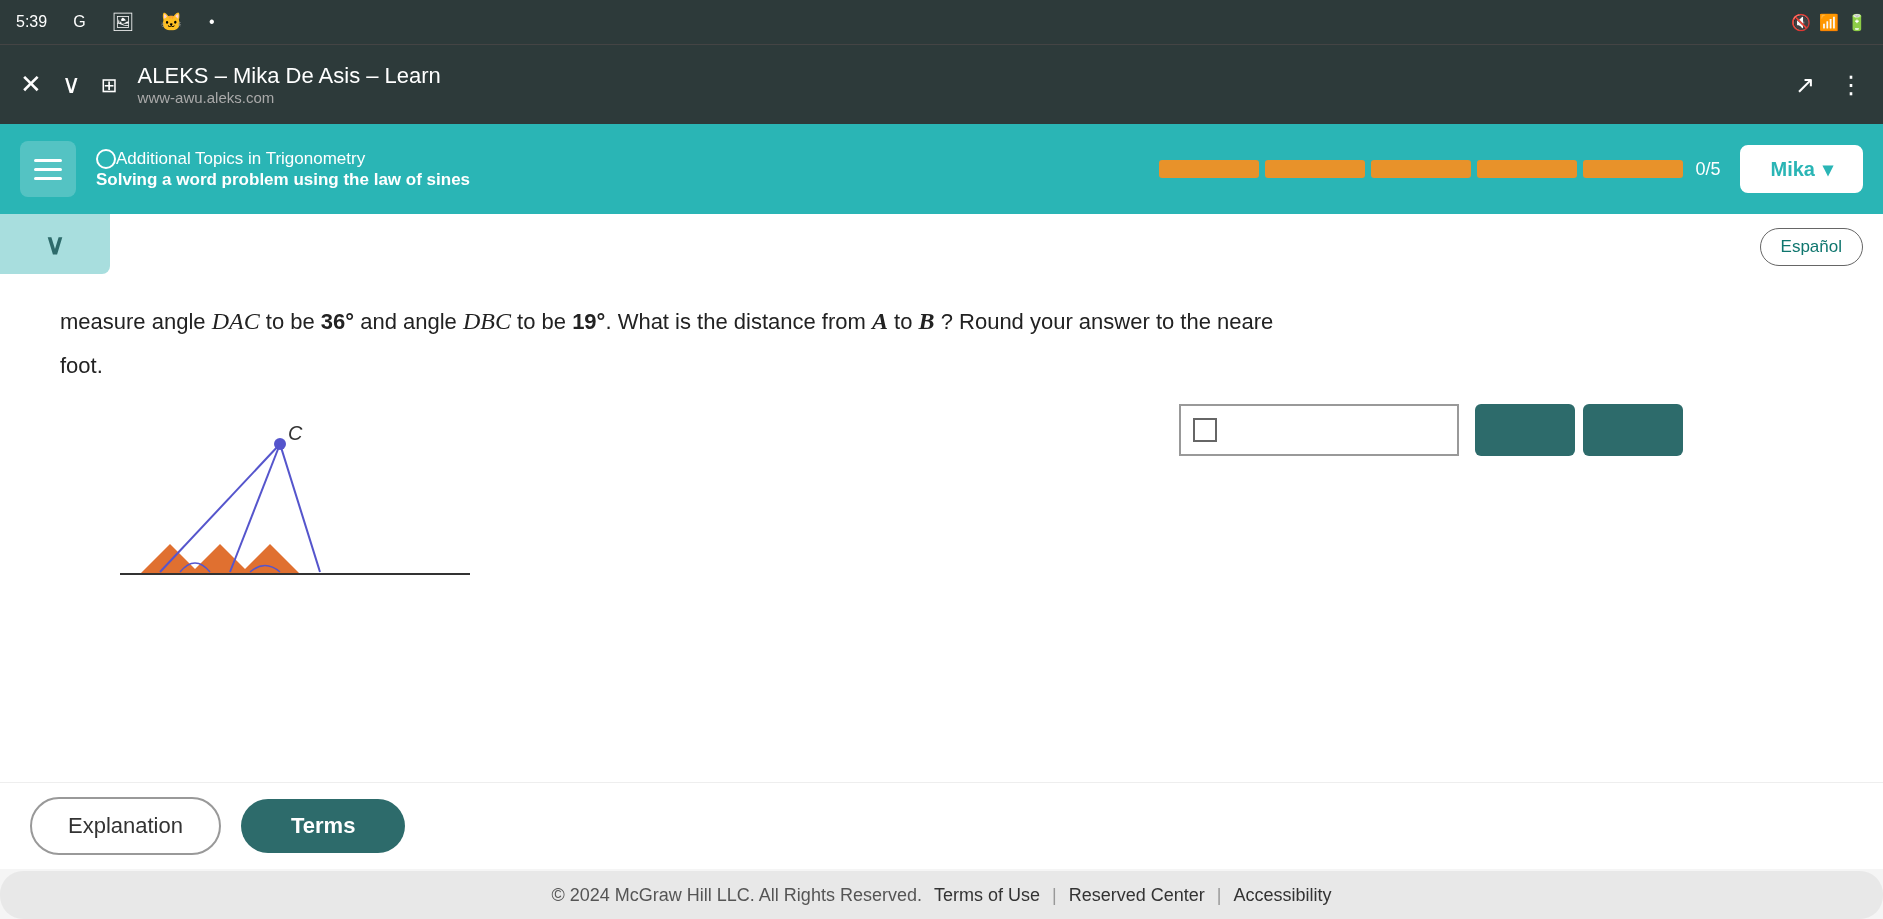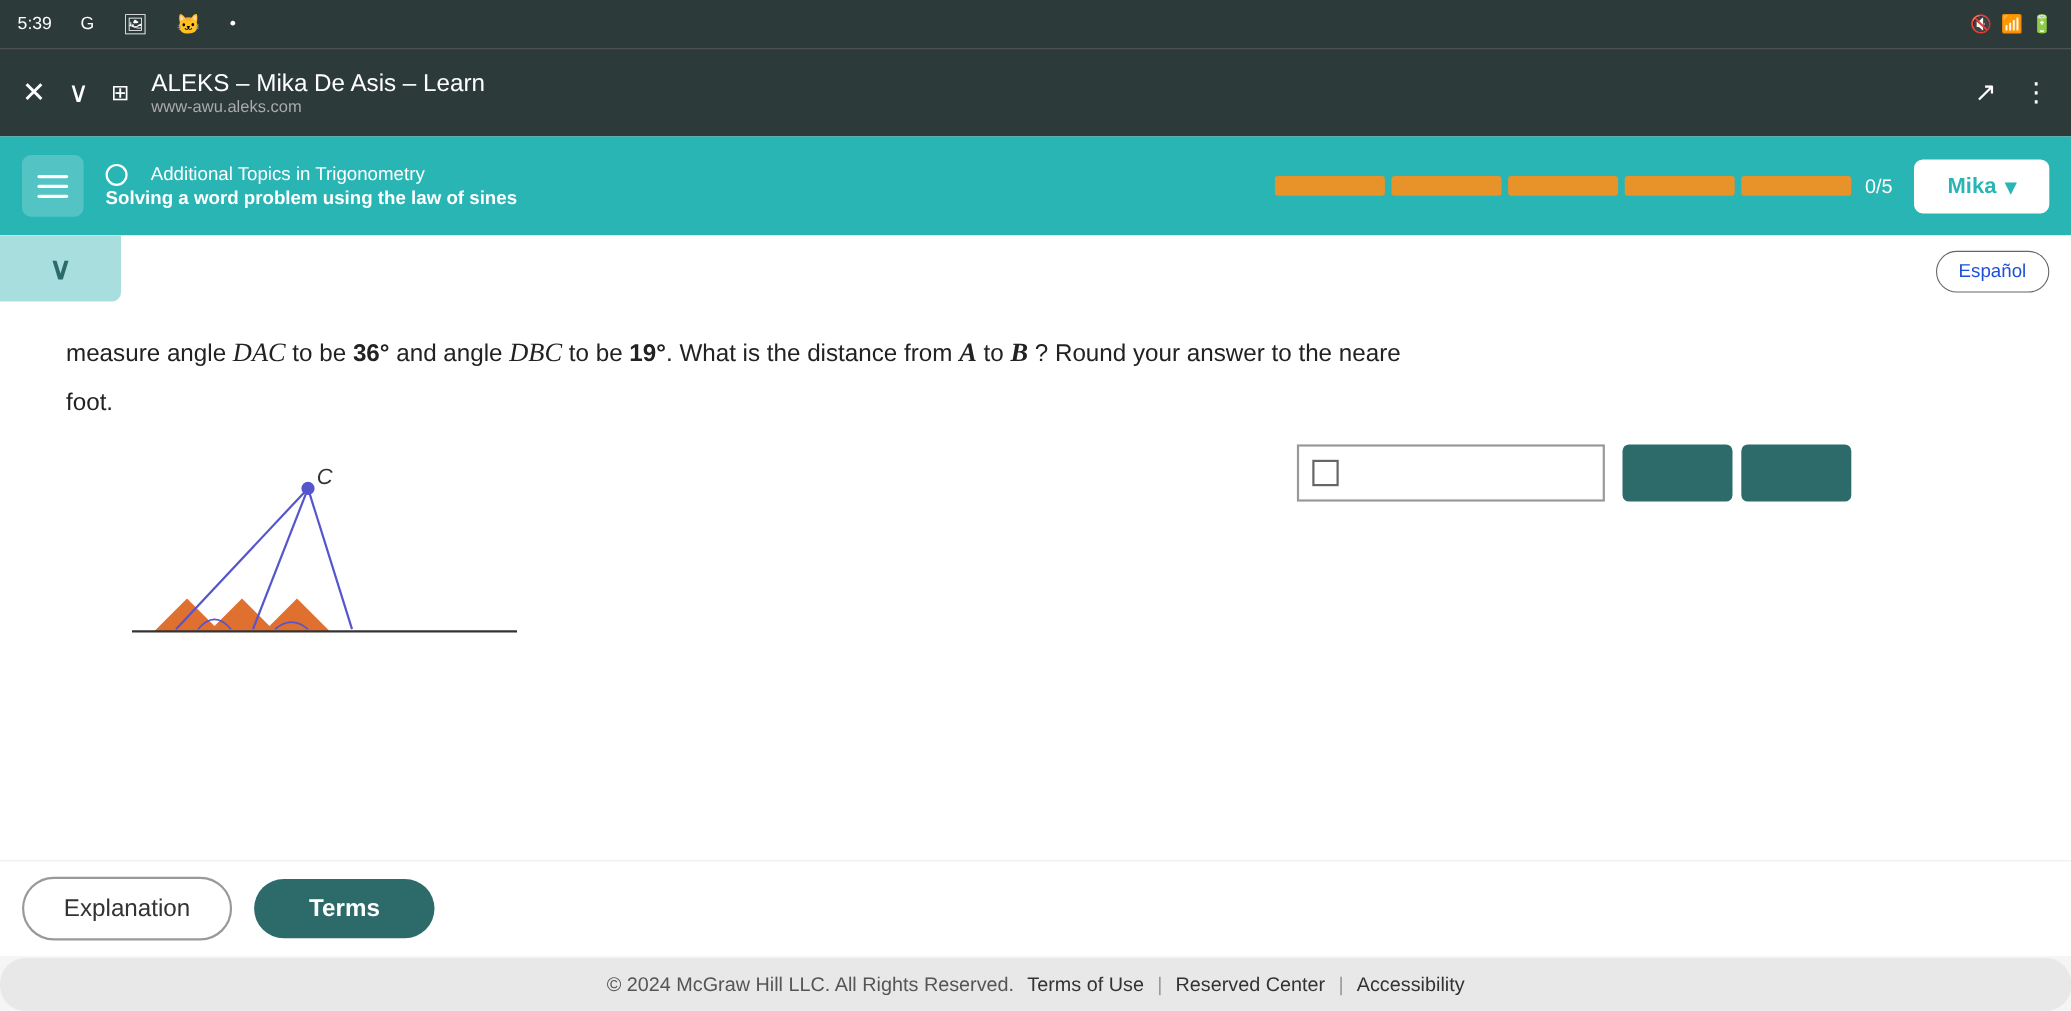--- a/index.html
+++ b/index.html
@@ -59,21 +59,21 @@
       cursor: pointer;
     }
     .menu-btn span {
       display: block;
       width: 28px;
       height: 3px;
       background: white;
       border-radius: 2px;
     }
     .topic-info { flex: 1; }
-    .topic-label { display: flex; align-items: center; gap: 21px; color: white; font-size: 17px; margin-bottom: 1px; }
+    .topic-label { display: flex; align-items: center; gap: 0; color: white; font-size: 17px; margin-bottom: 1px; }
     .topic-circle { width: 20px; height: 20px; border: 2px solid white; border-radius: 50%; }
     .topic-subtitle { color: white; font-size: 17px; font-weight: 600; }
 
     .progress-area { display: flex; align-items: center; gap: 12px; }
     .progress-bar-container { display: flex; gap: 6px; }
     .progress-segment {
       width: 100px;
       height: 18px;
       background: #e8922a;
       border-radius: 3px;
@@ -115,21 +115,21 @@
     .espanol-btn {
       position: absolute;
       top: 14px;
       right: 20px;
       border: 1.5px solid #666;
       background: white;
       border-radius: 20px;
       padding: 8px 20px;
       font-size: 17px;
       cursor: pointer;
-      color: #1d4ed8;
+      color: #0f766e;
     }
 
     
     .problem-text {
       padding: 20px 60px 10px 60px;
       font-size: 22px;
       line-height: 1.6;
       color: #222;
       max-width: 1800px;
     }
@@ -138,21 +138,21 @@
     .figure-area {
       padding: 10px 60px;
       position: relative;
       height: 200px;
     }
 
     
     .bottom-bar {
       background: white;
       border-top: 1px solid #eee;
-      padding: 14px 20px;
+      padding: 14px 30px;
       display: flex;
       align-items: center;
       gap: 20px;
       position: fixed;
       bottom: 50px;
       left: 0;
       width: 1883px;
       z-index: 10;
     }
     .explanation-btn {

